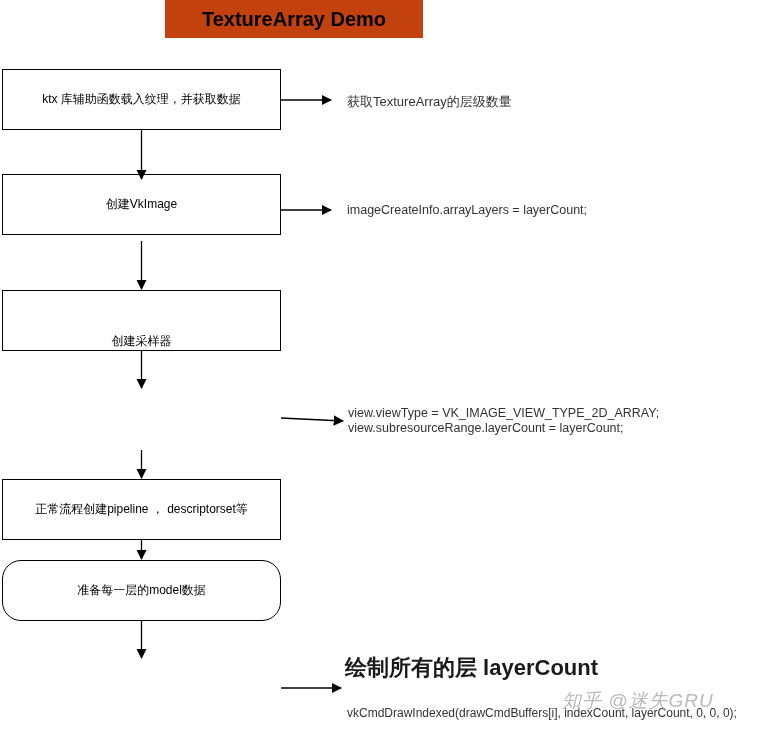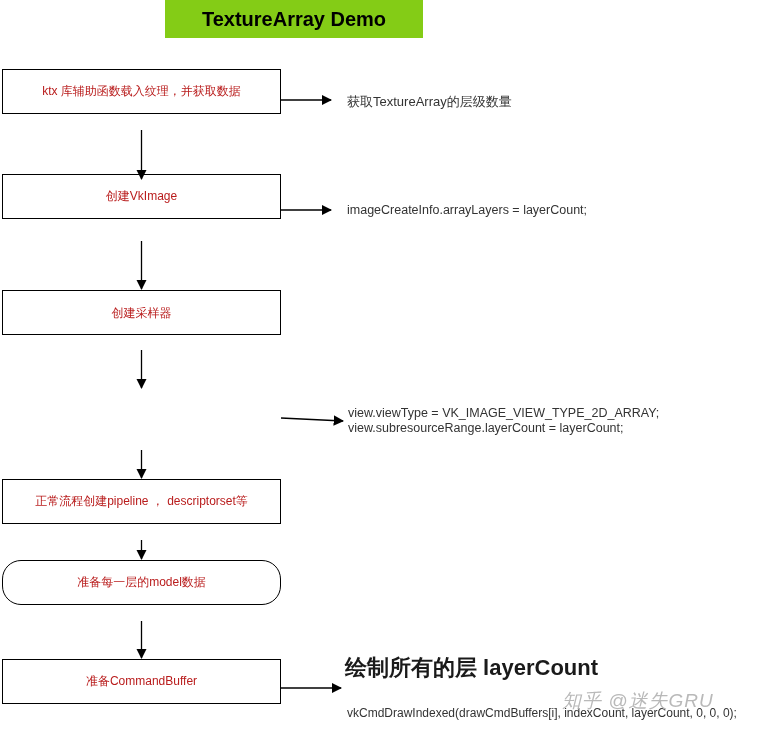--- a/index.html
+++ b/index.html
@@ -14,27 +14,27 @@
   .title-banner {
     position: absolute;
     left: 165px; top: 0px;
     width: 258px; height: 38px;
     display: flex; align-items: center; justify-content: center;
     font-size: 20px; font-weight: bold; color: #000000;
   }
   .flow-box {
     position: absolute;
     left: 2px;
-    width: 279px; height: 45px;
+    width: 279px; height: 61px;
     border: 1px solid #000000;
     background: #ffffff;
     display: flex; align-items: center; justify-content: center;
     text-align: center;
-    font-size: 12px; color: #b91c1c;
-    padding: 12px 8px;
+    font-size: 12px; color: #000000;
+    padding: 0 8px;
     box-sizing: border-box;
   }
   .annotation {
     position: absolute;
     font-size: 13px; color: #333333;
     white-space: nowrap;
   }
   .annotation.code { font-size: 12.5px; line-height: 15px; }
   .draw-heading {
     position: absolute;
@@ -60,41 +60,38 @@
     position: absolute;
     left: 0; top: 0;
     pointer-events: none;
   }
 </style>
 </head>
 <body>
 
 <div id="canvas">
 
-  <div class="title-banner" style="background: #84cc16;">
+  <div class="title-banner" style="background: #c2410c;">
     <span>TextureArray Demo</span>
   </div>
 
   <div class="flow-box" style="top: 69px; border-color: rgb(0, 0, 0);">
     <span>ktx 库辅助函数载入纹理，并获取数据</span>
   </div>
   <div class="flow-box" style="top: 174px; border-color: rgb(0, 0, 0);">
     <span>创建VkImage</span>
   </div>
   <div class="flow-box" style="top: 290px; border-color: rgb(0, 0, 0); align-items: flex-end;">
     <span>创建采样器</span>
   </div>
   <div class="flow-box" style="top: 479px; border-color: rgb(0, 0, 0);">
     <span>正常流程创建pipeline ， descriptorset等</span>
   </div>
   <div class="flow-box" style="top: 560px; border-color: rgb(0, 0, 0); border-radius: 19px;">
     <span>准备每一层的model数据</span>
-  </div>
-  <div class="flow-box" style="top: 659px; border-color: rgb(0, 0, 0);">
-    <span>准备CommandBuffer</span>
   </div>
 
   <svg id="connector-layer" width="767" height="741" viewBox="0 0 767 741">
     <defs>
       <marker id="arrow" viewBox="0 0 10 10" refX="9" refY="5" markerWidth="8" markerHeight="8" orient="auto-start-reverse">
         <path d="M0,0 L10,5 L0,10 z" fill="#000000"></path>
       </marker>
     </defs>
 
     <line x1="141.5" y1="130" x2="141.5" y2="179" stroke="#000" stroke-width="1.3" marker-end="url(#arrow)"></line>

